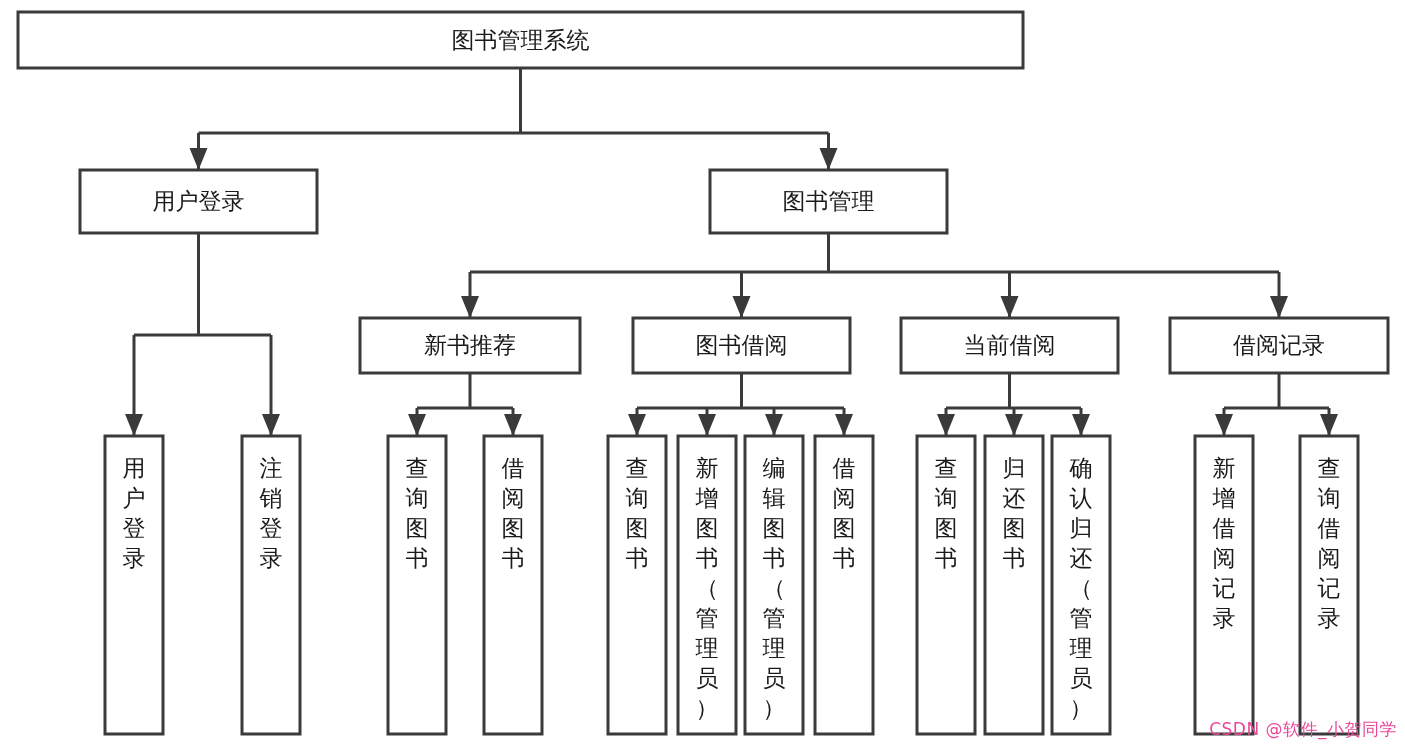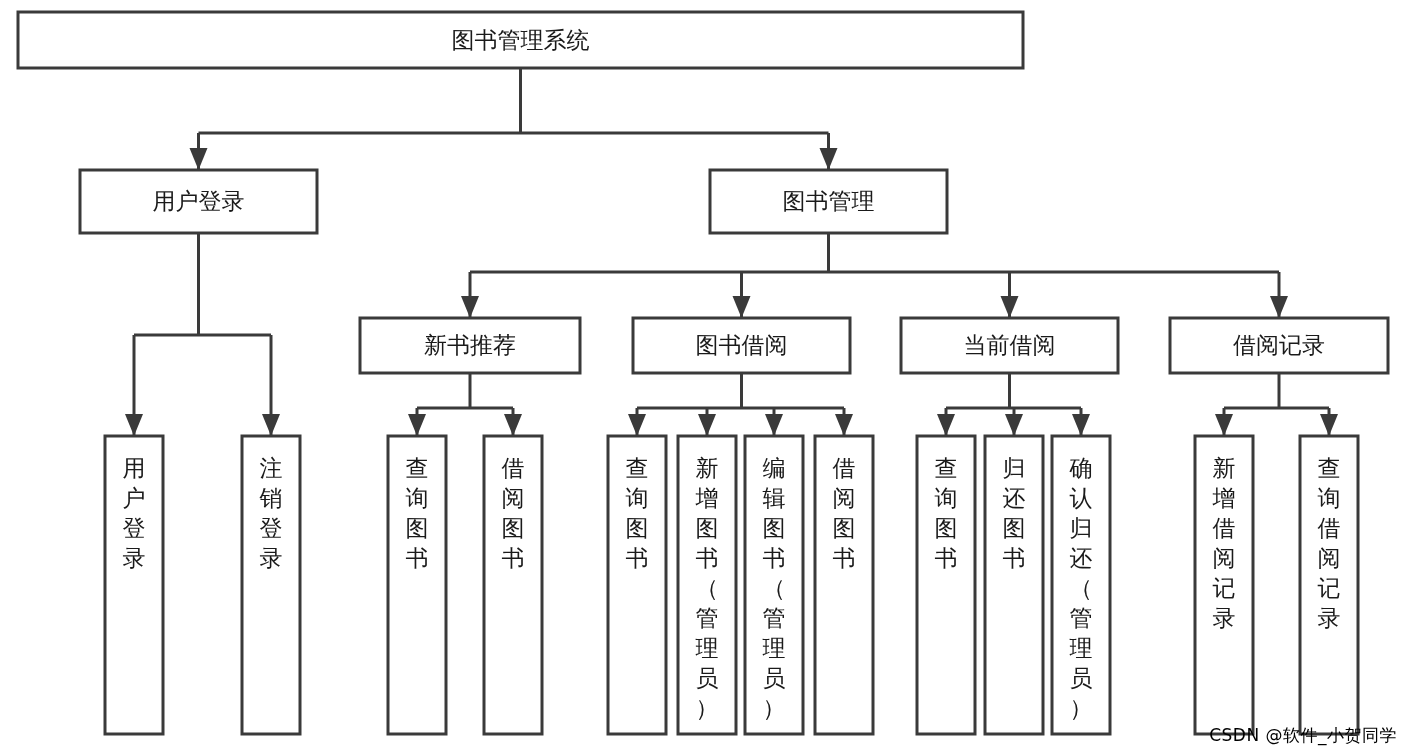--- a/index.html
+++ b/index.html
@@ -51,23 +51,23 @@
   }
   .node-label-v {
     font-size: 23px;
     fill: #1a1a1a;
     text-anchor: middle;
     font-family: "DejaVu Sans", "Liberation Sans", sans-serif;
   }
   .watermark {
     position: absolute;
     right: 8px;
-    bottom: 0;
+    bottom: 6px;
     font-size: 17px;
-    color: #000000;
+    color: #ec4899;
     letter-spacing: 0.5px;
     white-space: nowrap;
     font-family: "DejaVu Sans", "Liberation Sans", sans-serif;
   }
 </style>
 </head>
 <body>
 
 <div id="diagram-root">
   <svg class="flow" viewBox="0 0 1405 747">

